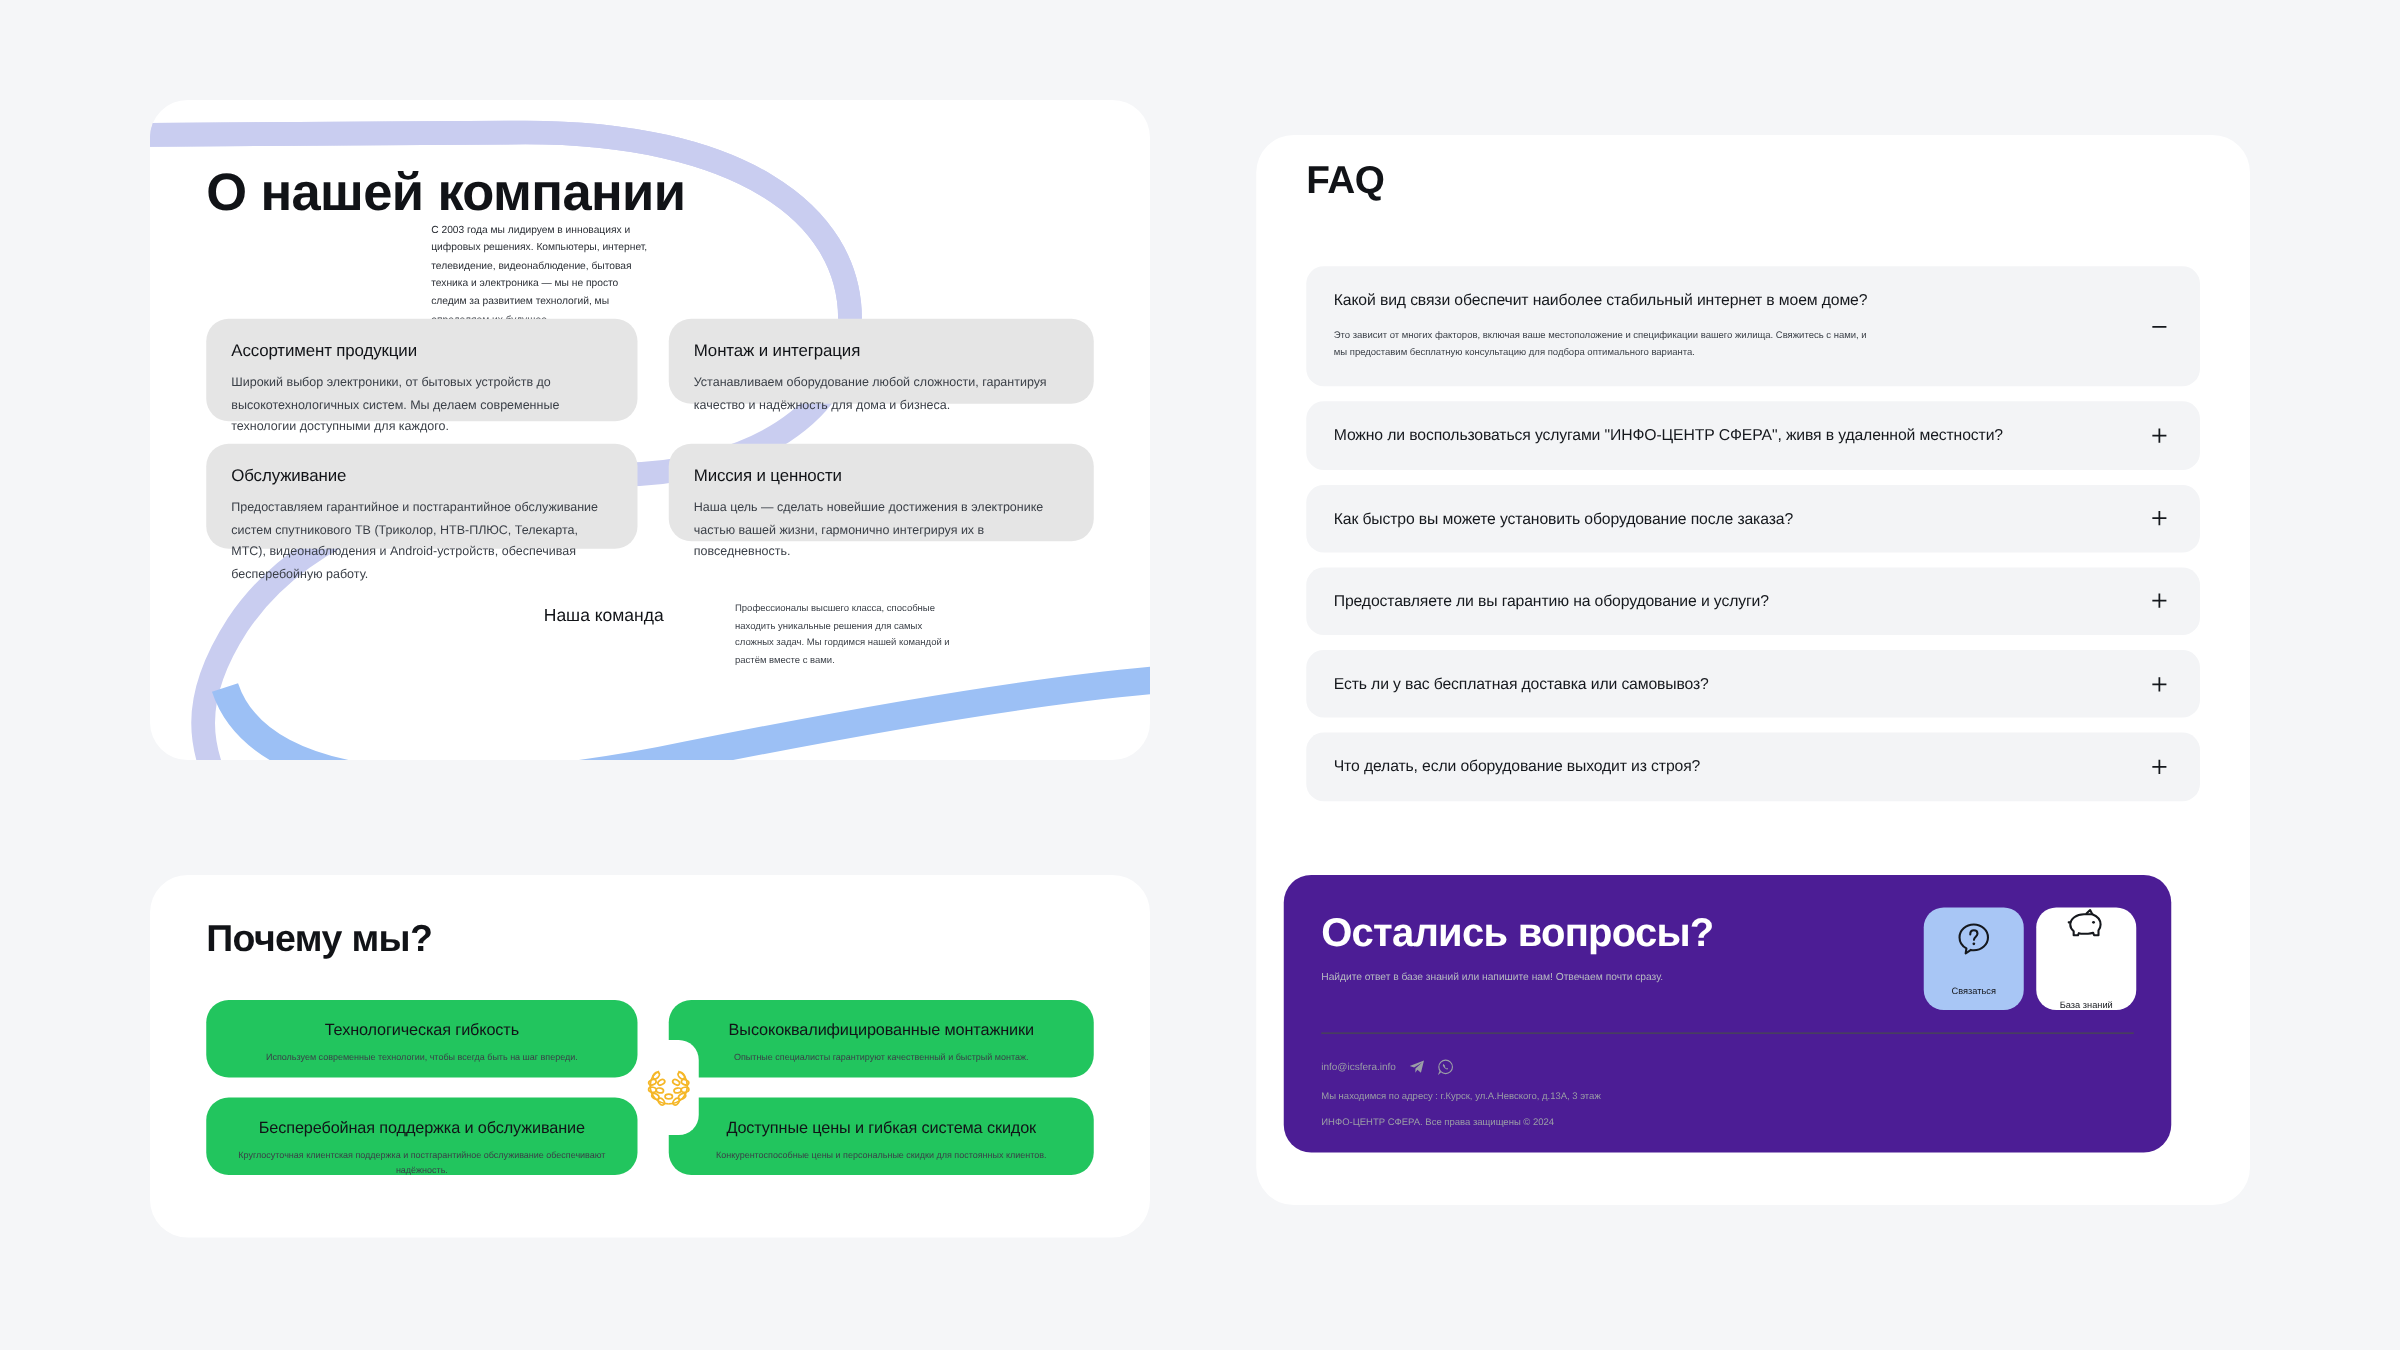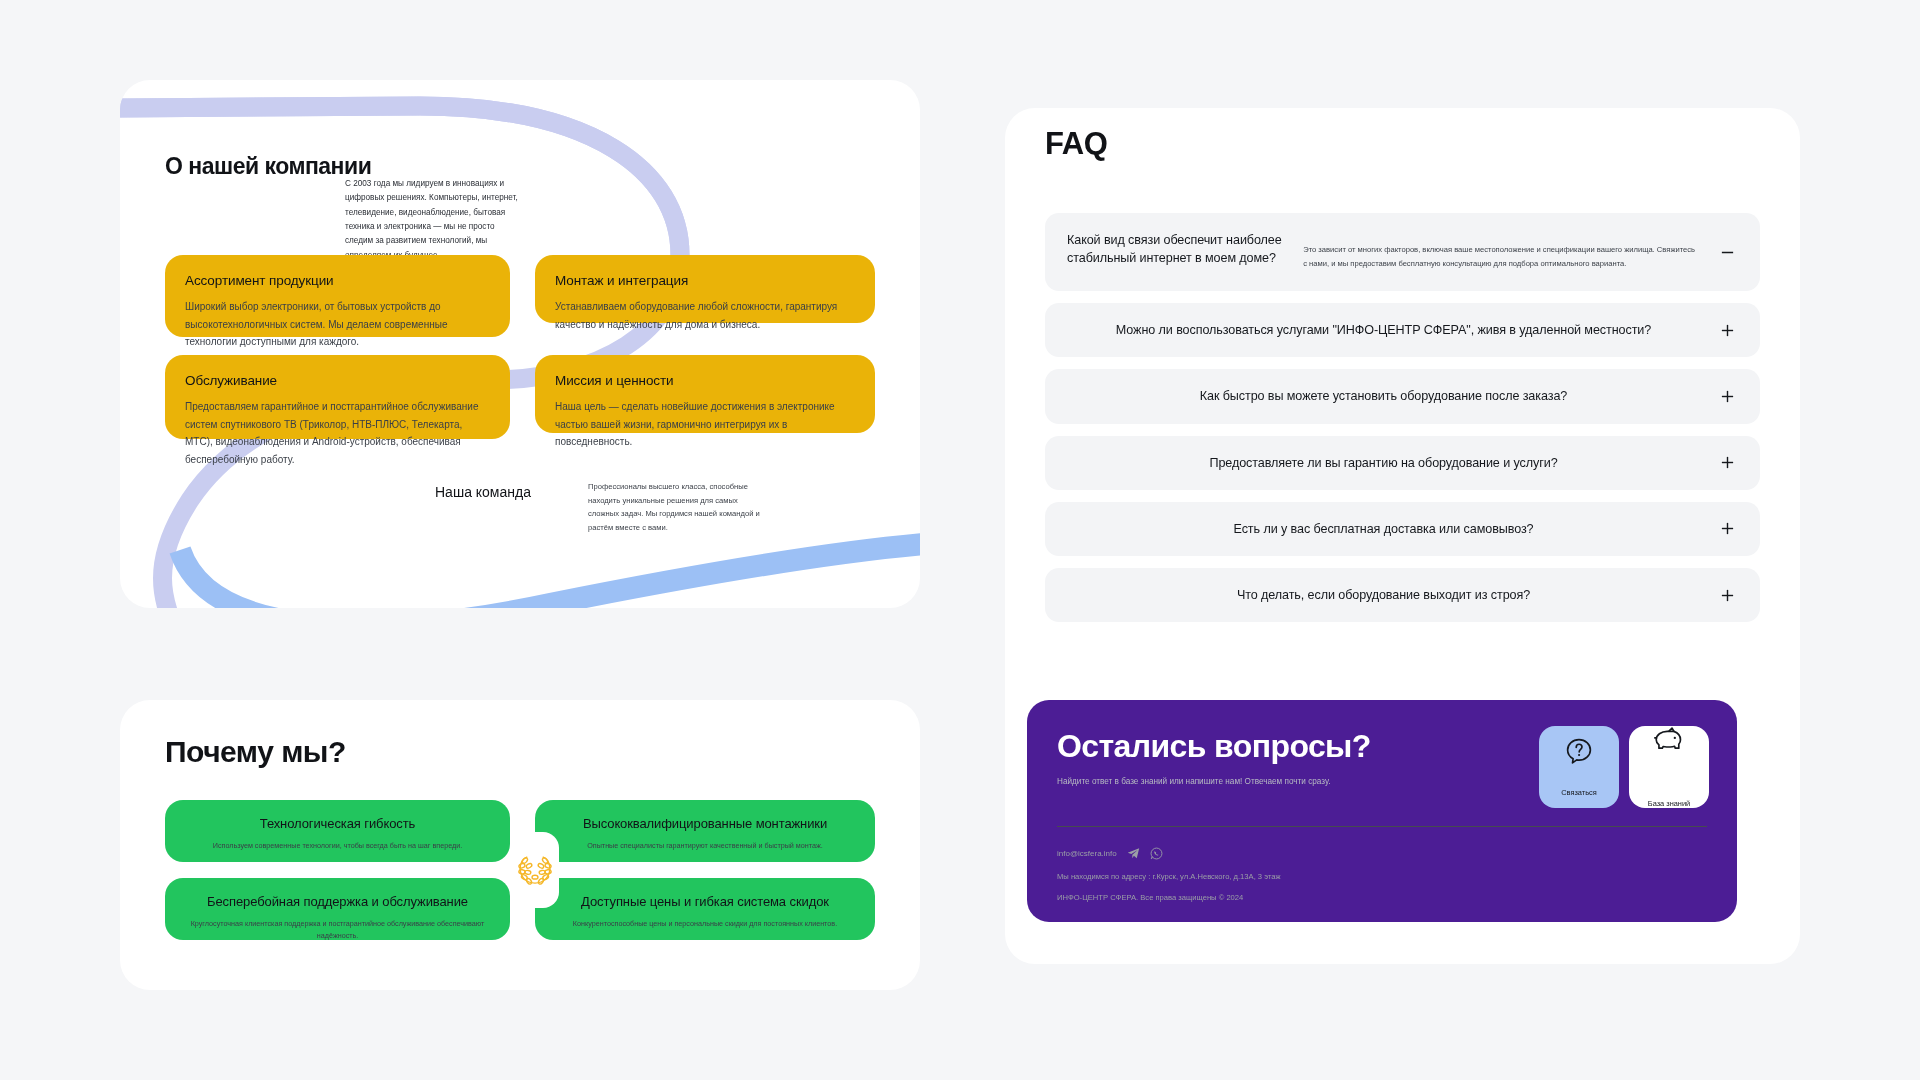--- a/index.html
+++ b/index.html
@@ -20,33 +20,33 @@
   }
   #panel-about   { left: 120px; top: 80px;  width: 800px; height: 528px; }
   #panel-why     { left: 120px; top: 700px; width: 800px; height: 290px; }
   #panel-faq     { left: 1005px; top: 108px; width: 795px; height: 856px; }
 
   
   .swoosh { position: absolute; inset: 0; pointer-events: none; }
 
   
   .about-title {
-    position: absolute; left: 45px; top: 73px;
-    font-size: 23px; font-weight: 700; color: #111317;
+    position: absolute; left: 45px; top: 50px;
+    font-size: 42px; font-weight: 700; color: #111317;
     letter-spacing: -0.5px;
   }
   .about-intro {
     position: absolute; left: 225px; top: 97px; width: 180px;
     font-size: 8.2px; line-height: 1.75; color: #2b2f36;
   }
 
   .about-grid { position: absolute; left: 45px; top: 175px; width: 710px; }
   .about-card {
     position: absolute;
-    background: #eab308;
+    background: #e5e5e5;
     border-radius: 18px;
     padding: 18px 20px 20px 20px;
   }
   .ac-0 { left: 0px;   top: 0px;   width: 345px; height: 82px; }
   .ac-1 { left: 370px; top: 0px;   width: 340px; height: 68px; }
   .ac-2 { left: 0px;   top: 100px; width: 345px; height: 84px; }
   .ac-3 { left: 370px; top: 100px; width: 340px; height: 78px; }
   .about-card h3 {
     font-size: 13.5px; font-weight: 500; color: #111317;
     margin-bottom: 10px; letter-spacing: -0.1px;
@@ -101,21 +101,21 @@
     letter-spacing: -0.4px;
   }
   .faq-list { position: absolute; left: 40px; top: 105px; width: 715px; }
   .faq-item {
     position: relative;
     background: #f3f4f6;
     border-radius: 14px;
     margin-bottom: 12px;
     padding: 18px 60px 18px 22px;
     min-height: 41px;
-    display: flex; flex-direction: row; justify-content: center;
+    display: flex; flex-direction: column; justify-content: center;
   }
   .faq-item.open { padding-bottom: 20px; }
   .faq-q {
     font-size: 12.6px; font-weight: 500; color: #15181d;
     line-height: 1.45; max-width: 540px; letter-spacing: -0.1px;
   }
   .faq-a {
     margin-top: 12px; font-size: 7.6px; line-height: 1.85;
     color: #3a3f47; max-width: 430px;
   }

